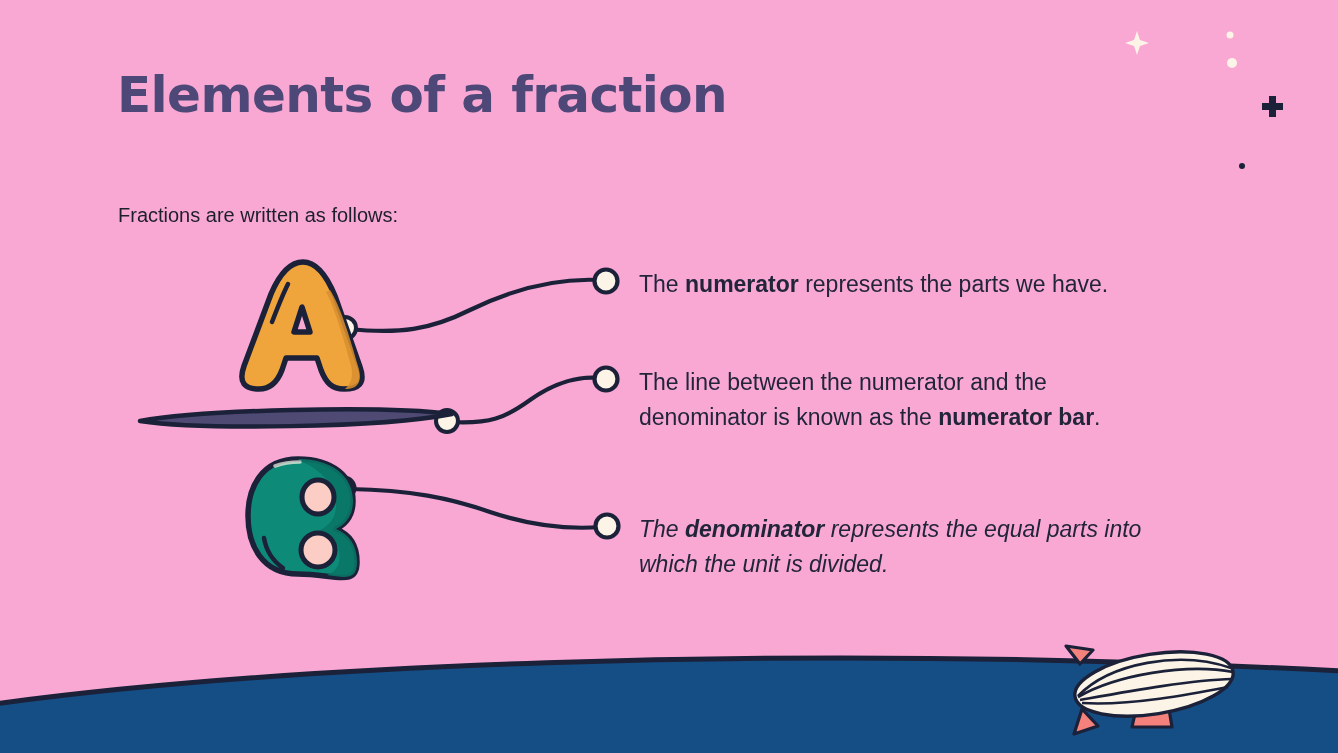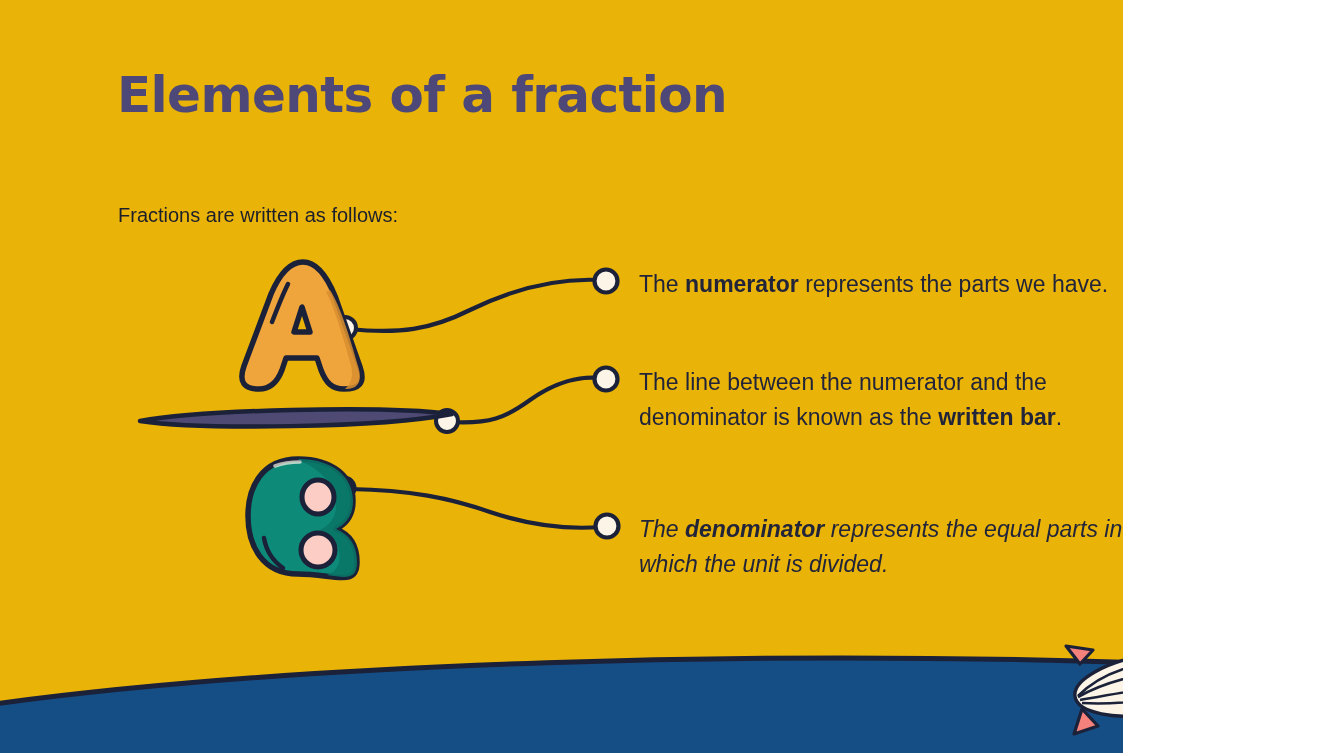--- a/index.html
+++ b/index.html
@@ -7,23 +7,23 @@
     padding: 0;
   }
   body {
     width: 1338px;
     height: 753px;
     overflow: hidden;
     font-family: "Liberation Sans", sans-serif;
   }
   #slide {
     position: relative;
-    width: 1123px;
+    width: 1338px;
     height: 753px;
-    background: #eab308;
+    background: #f9a8d4;
     overflow: hidden;
   }
 
   
   #bg-art {
     position: absolute;
     inset: 0;
     width: 1338px;
     height: 753px;
     pointer-events: none;
@@ -173,20 +173,20 @@
       <path d="M 264 538 C 266 550 273 561 283 568" fill="none" stroke="#1b2138" stroke-width="4.5" stroke-linecap="round"></path>
       <path d="M 275 466 C 283 463 292 462 300 462" fill="none" stroke="#fbf4e7" stroke-width="3.5" stroke-linecap="round" opacity="0.7"></path>
     </g>
   </svg>
 
   <div class="callout" id="callout-numerator">
     <span>The </span><b>numerator</b><span> represents the parts we have.</span>
   </div>
 
   <div class="callout" id="callout-bar">
-    <span>The line between the numerator and the denominator is known as the </span><b>written bar</b><span>.</span>
+    <span>The line between the numerator and the denominator is known as the </span><b>numerator bar</b><span>.</span>
   </div>
 
   <div class="callout" id="callout-denominator">
     <span>The </span><b>denominator</b><span> represents the equal parts into which the unit is divided.</span>
   </div>
 
 </div>
 
 </body></html>

